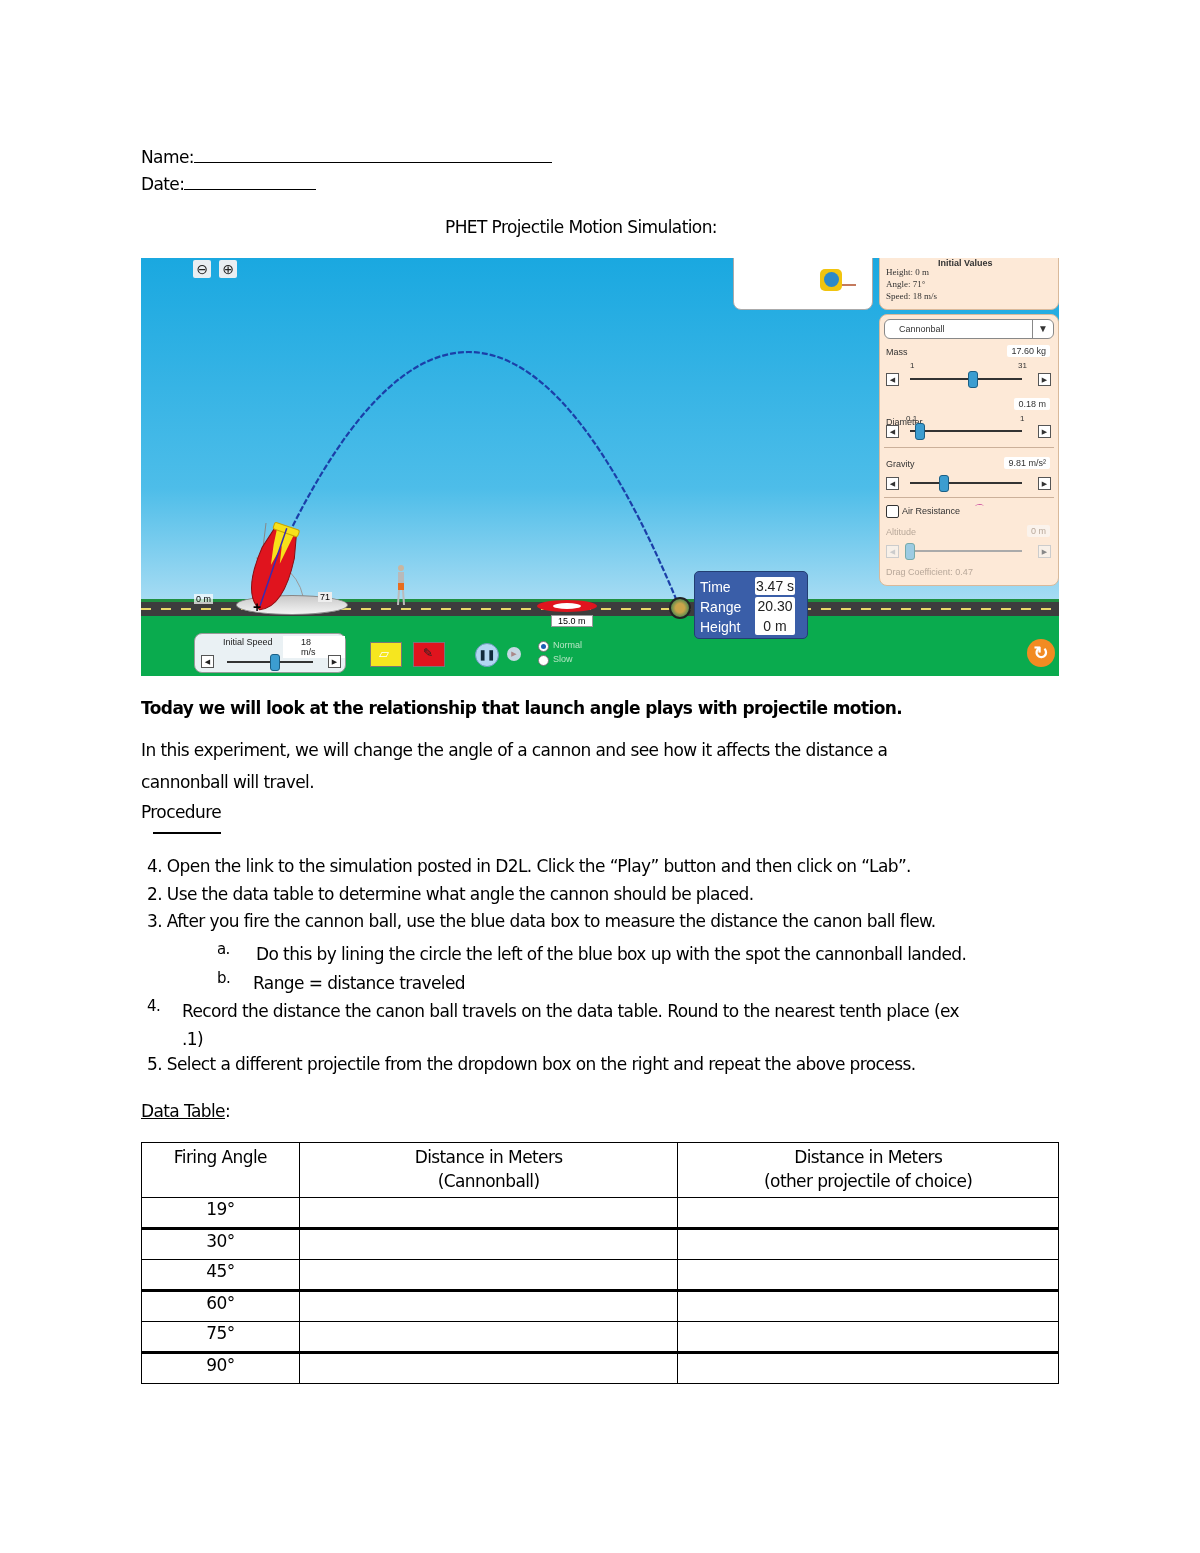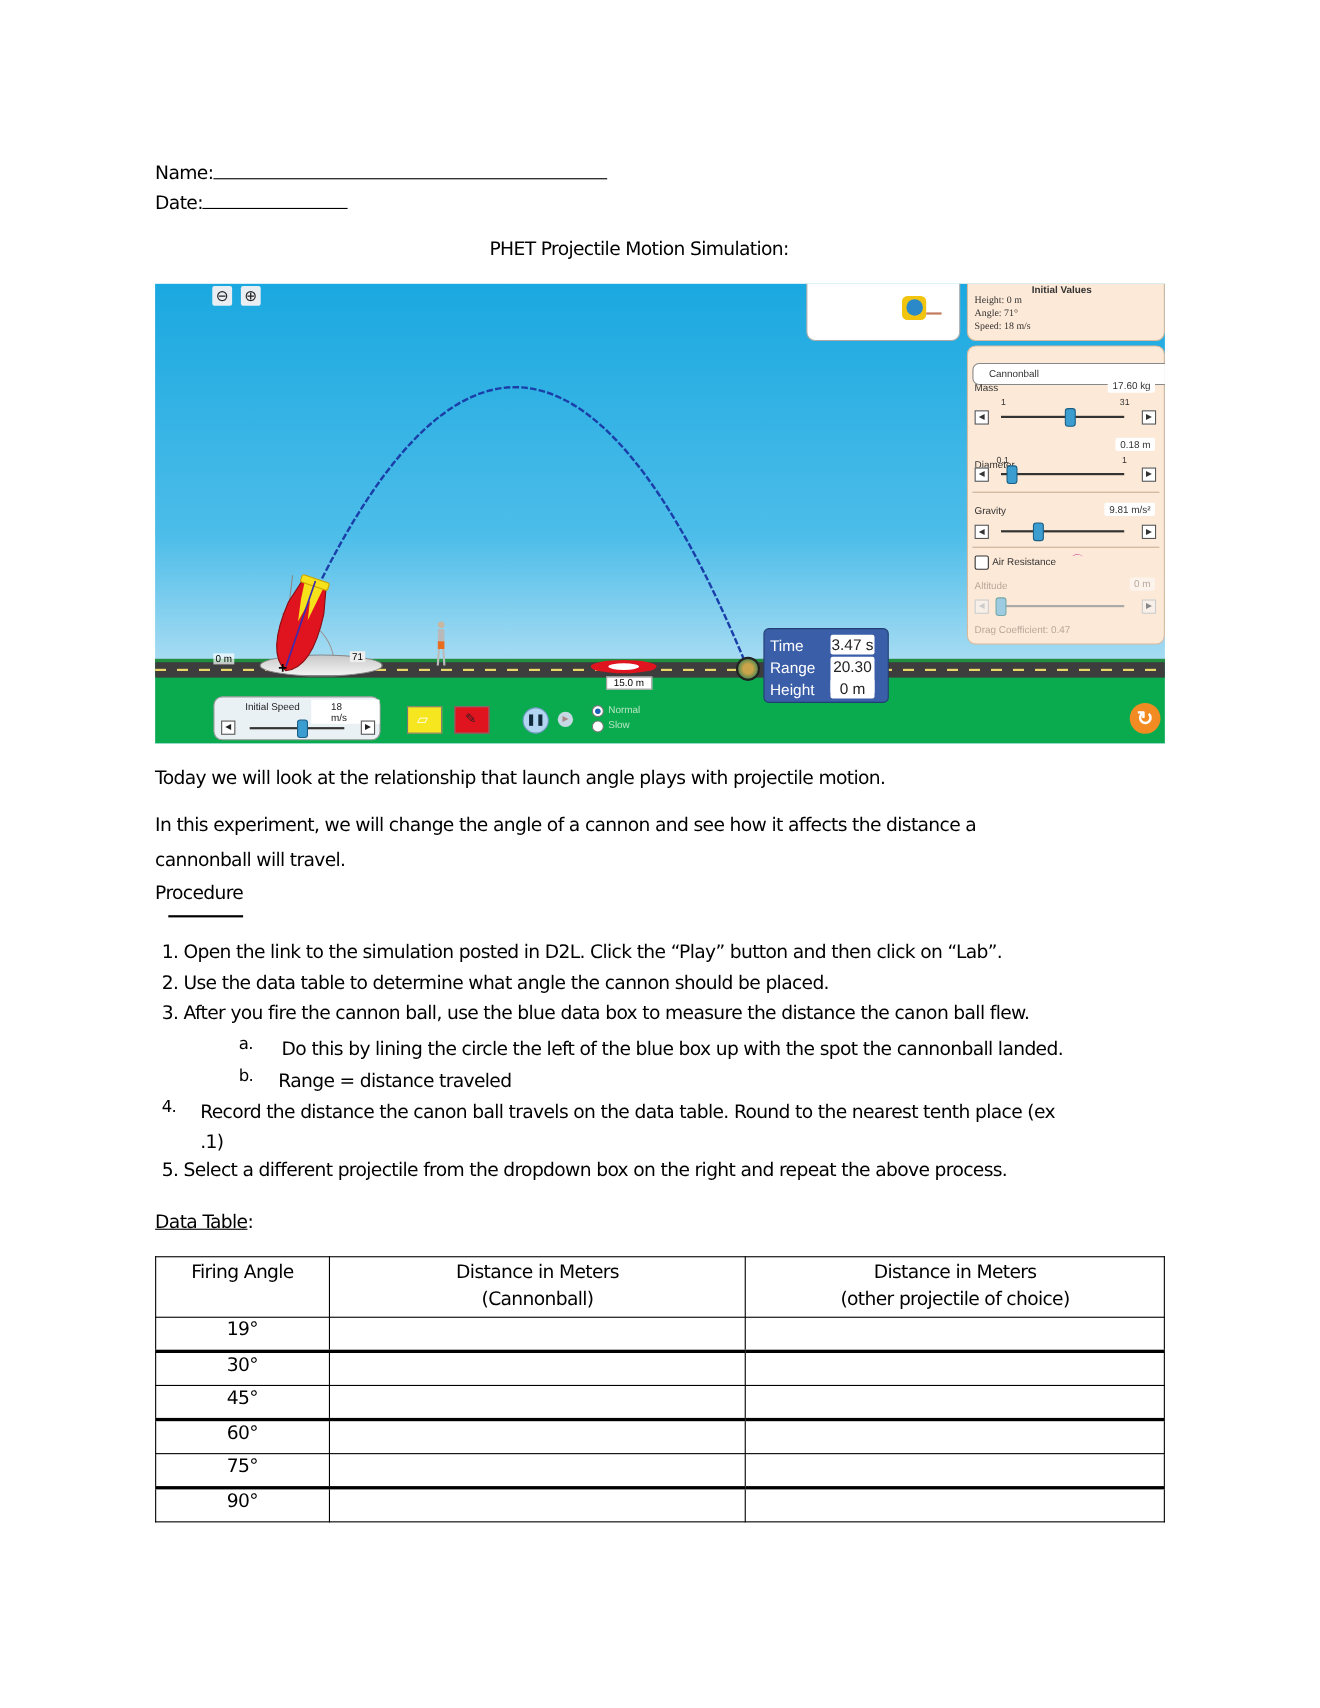--- a/index.html
+++ b/index.html
@@ -18,21 +18,21 @@
   .tape-panel { position: absolute; left: 592px; top: -6px; width: 138px; height: 56px; background: #fff; border: 1px solid #aaa; border-radius: 0 0 8px 8px; }
   .tape-icon { position: absolute; left: 86px; top: 16px; width: 22px; height: 22px; background: #f1c40f; border-radius: 5px; }
   .tape-icon::after { content: ""; position: absolute; left: 4px; top: 3px; width: 15px; height: 15px; border-radius: 50%; background: #2c89c9; }
   .tape-line { position: absolute; left: 108px; top: 31px; width: 14px; height: 2px; background: #c47a5d; }
 
   .values-panel { position: absolute; left: 738px; top: -4px; width: 178px; height: 54px; background: #fde9d7; border: 1px solid #d9b99a; border-radius: 0 0 8px 8px; font-size: 9px; color: #333; }
   .values-panel .t { position: absolute; left: 58px; top: 3px; font-weight: bold; }
   .values-panel .l { position: absolute; left: 6px; font-family: Liberation Serif, serif; }
 
   .ctrl-panel { position: absolute; left: 738px; top: 56px; width: 178px; height: 270px; background: #fde9d7; border: 1px solid #d9b99a; border-radius: 8px; font-size: 9px; color: #333; }
-  .dropdown { position: absolute; left: 4px; top: 15px; width: 168px; height: 18px; background: #fff; border: 1px solid #888; border-radius: 6px; padding-left: 32px; }
+  .dropdown { position: absolute; left: 4px; top: 4px; width: 168px; height: 18px; background: #fff; border: 1px solid #888; border-radius: 6px; }
   .dropdown .v { position: absolute; left: 14px; top: 4px; }
   .dropdown .arrow { position: absolute; right: 0; top: 0; width: 20px; height: 18px; border-left: 1px solid #888; font-size: 10px; text-align: center; line-height: 18px; }
   .lbl { position: absolute; left: 6px; }
   .valbox { position: absolute; right: 8px; background: #fff; padding: 1px 4px; border-radius: 2px; }
   .arrow-btn { position: absolute; width: 11px; height: 11px; background: #fff; border: 1px solid #555; font-size: 7px; line-height: 11px; text-align: center; }
   .track { position: absolute; height: 2px; background: #333; }
   .thumb { position: absolute; width: 8px; height: 15px; background: #3c9dd0; border: 1px solid #1b5f85; border-radius: 3px; }
   .tick { position: absolute; font-size: 8px; }
   .divider { position: absolute; left: 4px; right: 4px; height: 1px; background: #cbb09a; }
   .disabled { color: #b8a89a; }
@@ -197,27 +197,27 @@
   </div>
   <div class="pause-btn"><span>❚❚</span></div>
   <div class="step-btn"><span>▶</span></div>
   <div class="radio on" style="left:397px; top:383px;"></div>
   <span class="radio-lbl" style="left:412px; top:382px;">Normal</span>
   <div class="radio" style="left:397px; top:397px;"></div>
   <span class="radio-lbl" style="left:412px; top:396px;">Slow</span>
   <div class="reset-btn"><span>↻</span></div>
 </div>
 
-<div class="doc-text" style="left:141px; top:698px;">Today we will look at the relationship that launch angle plays with projectile motion.</div>
+<div class="doc-text" style="left:141px; top:698px;font-weight:bold;">Today we will look at the relationship that launch angle plays with projectile motion.</div>
 <div class="doc-text" style="left:141px; top:740px;">In this experiment, we will change the angle of a cannon and see how it affects the distance a</div>
 <div class="doc-text" style="left:141px; top:772px;">cannonball will travel.</div>
 <div class="doc-text" style="left:141px; top:802px;">Procedure</div>
 <div style="position:absolute; left:153px; top:832px; width:68px; height:2px; background:#000;"></div>
 
-<div class="doc-text" style="left:147px; top:856px;">1. Open the link to the simulation posted in D2L. Click the “Play” button and then click on “Lab”.</div>
+<div class="doc-text" style="left:147px; top:856px;">4. Open the link to the simulation posted in D2L. Click the “Play” button and then click on “Lab”.</div>
 <div class="doc-text" style="left:147px; top:884px;">2. Use the data table to determine what angle the cannon should be placed.</div>
 <div class="doc-text" style="left:147px; top:911px;">3. After you fire the cannon ball, use the blue data box to measure the distance the canon ball flew.</div>
 <div class="doc-text" style="left:217px; top:940px; font-size:15px;">a.</div>
 <div class="doc-text" style="left:256px; top:944px;">Do this by lining the circle the left of the blue box up with the spot the cannonball landed.</div>
 <div class="doc-text" style="left:217px; top:969px; font-size:15px;">b.</div>
 <div class="doc-text" style="left:253px; top:973px;">Range = distance traveled</div>
 <div class="doc-text" style="left:147px; top:997px; font-size:15px;">4.</div>
 <div class="doc-text" style="left:182px; top:1001px;">Record the distance the canon ball travels on the data table. Round to the nearest tenth place (ex</div>
 <div class="doc-text" style="left:182px; top:1029px;">.1)</div>
 <div class="doc-text" style="left:147px; top:1054px;">5. Select a different projectile from the dropdown box on the right and repeat the above process.</div>

